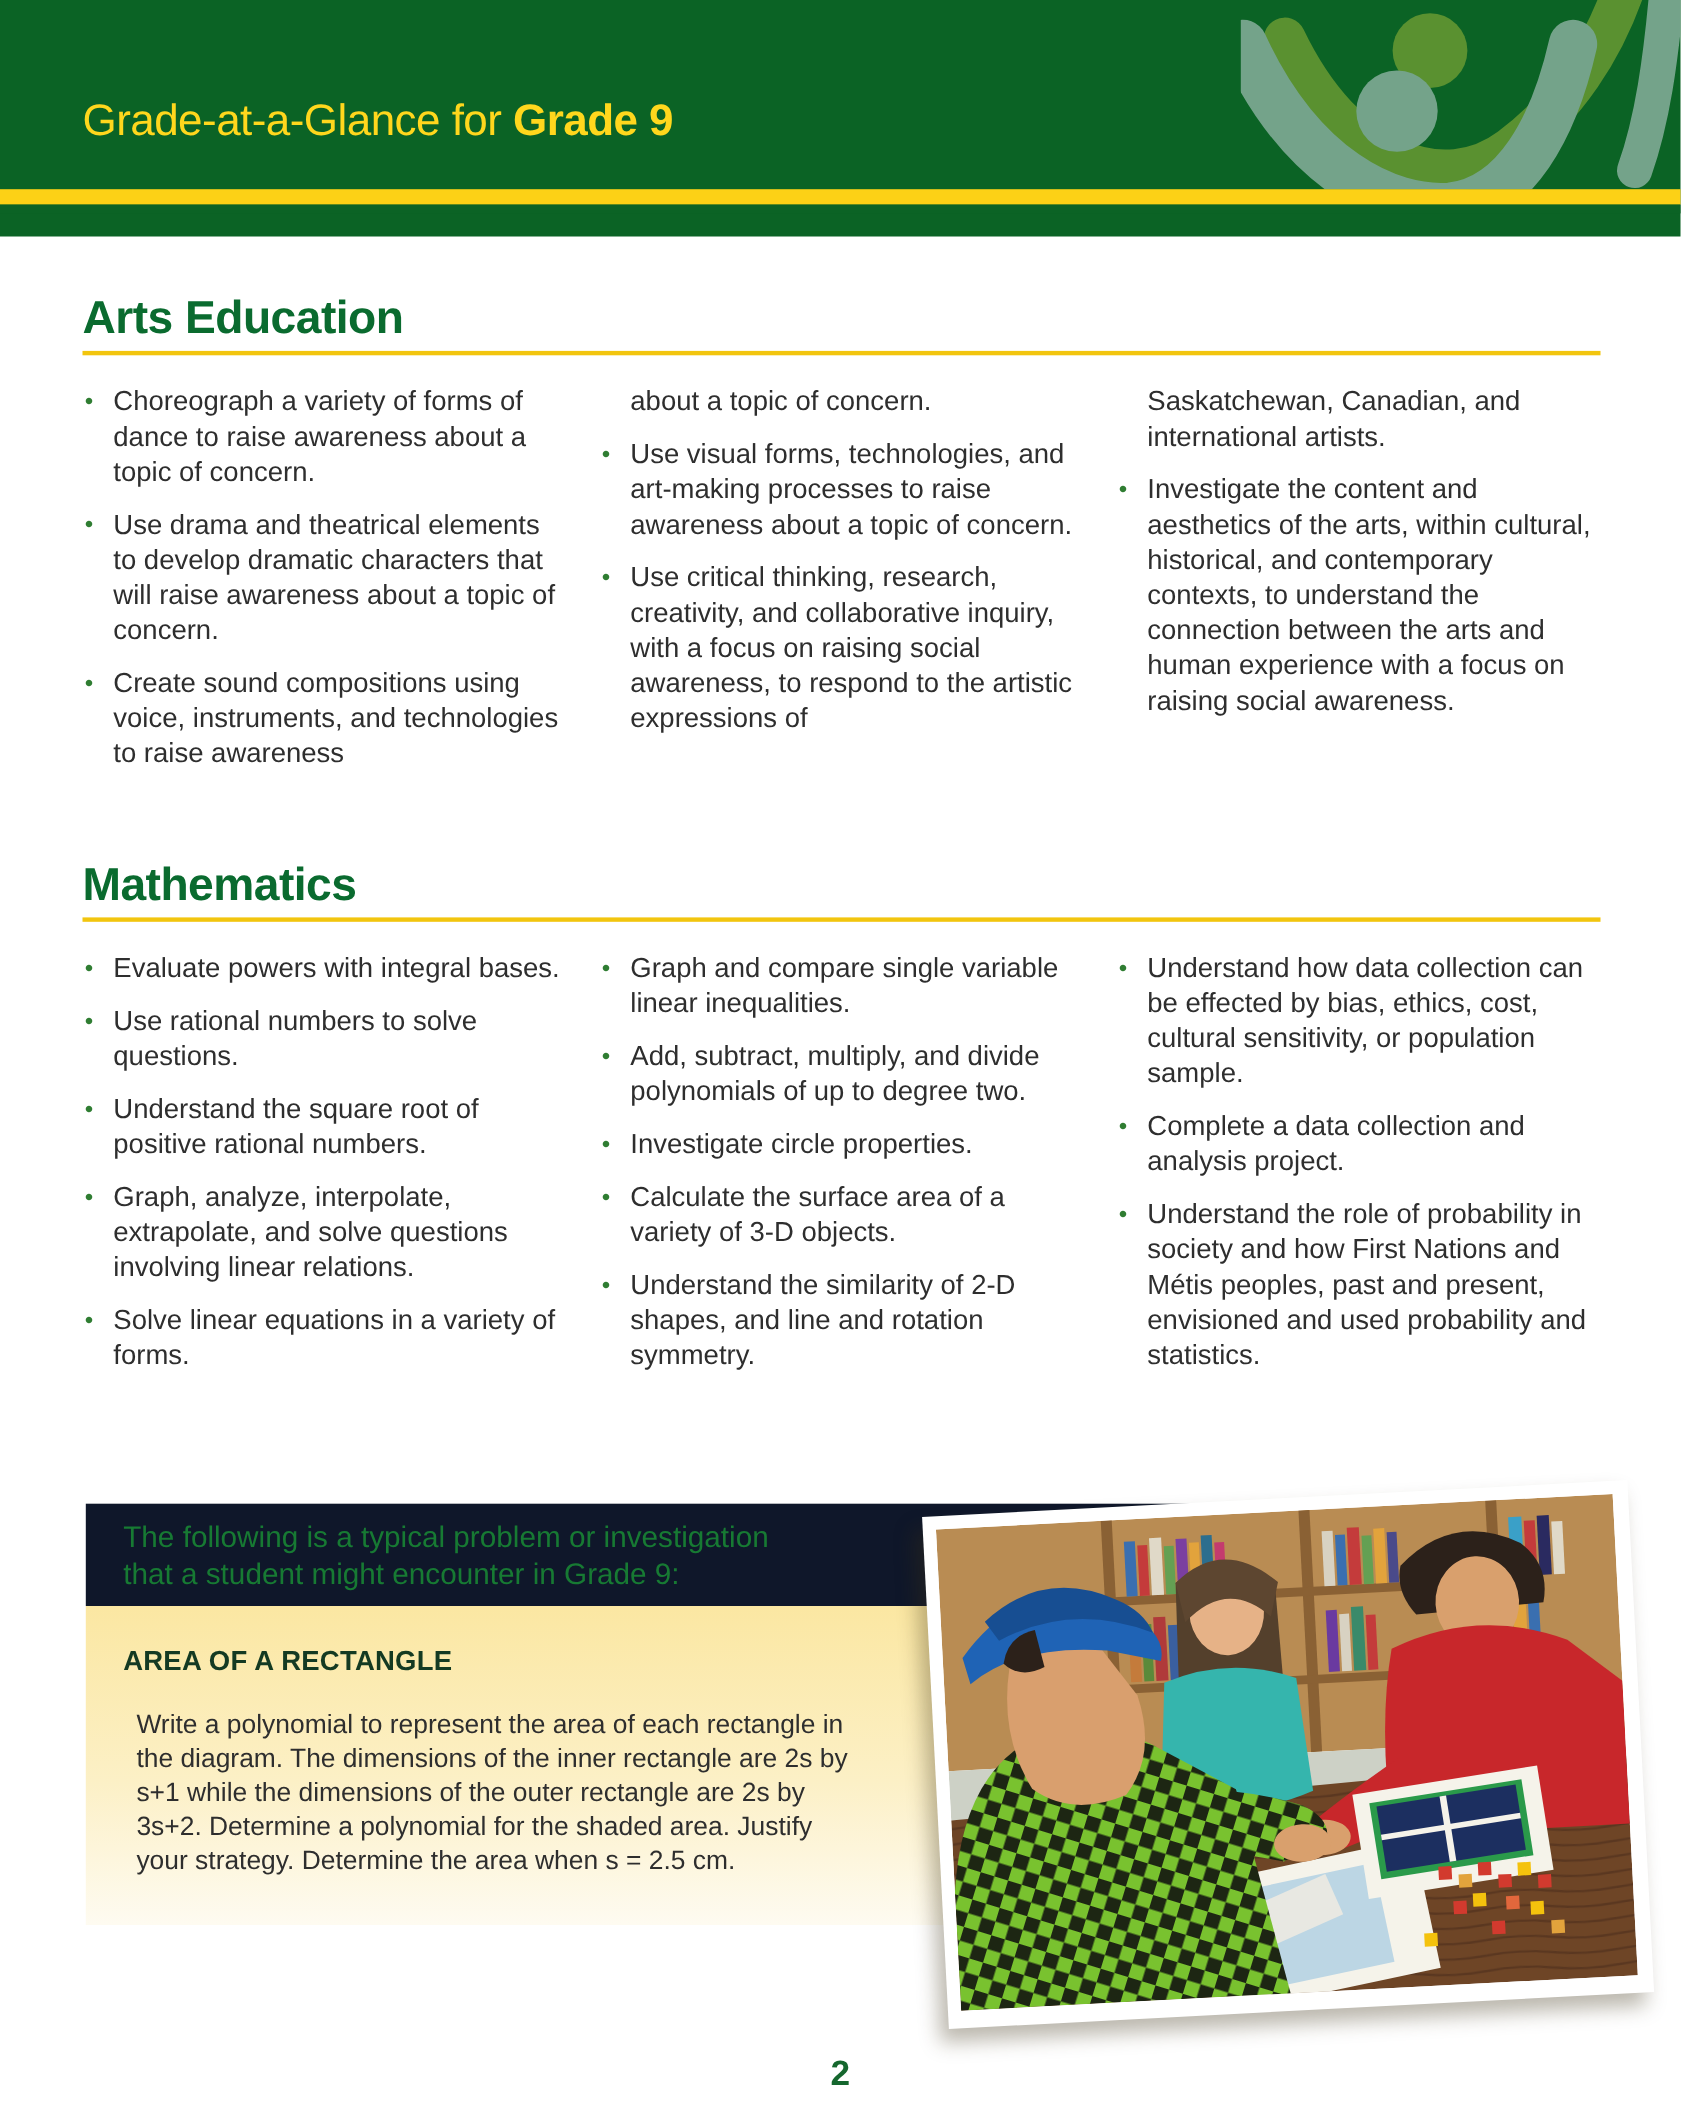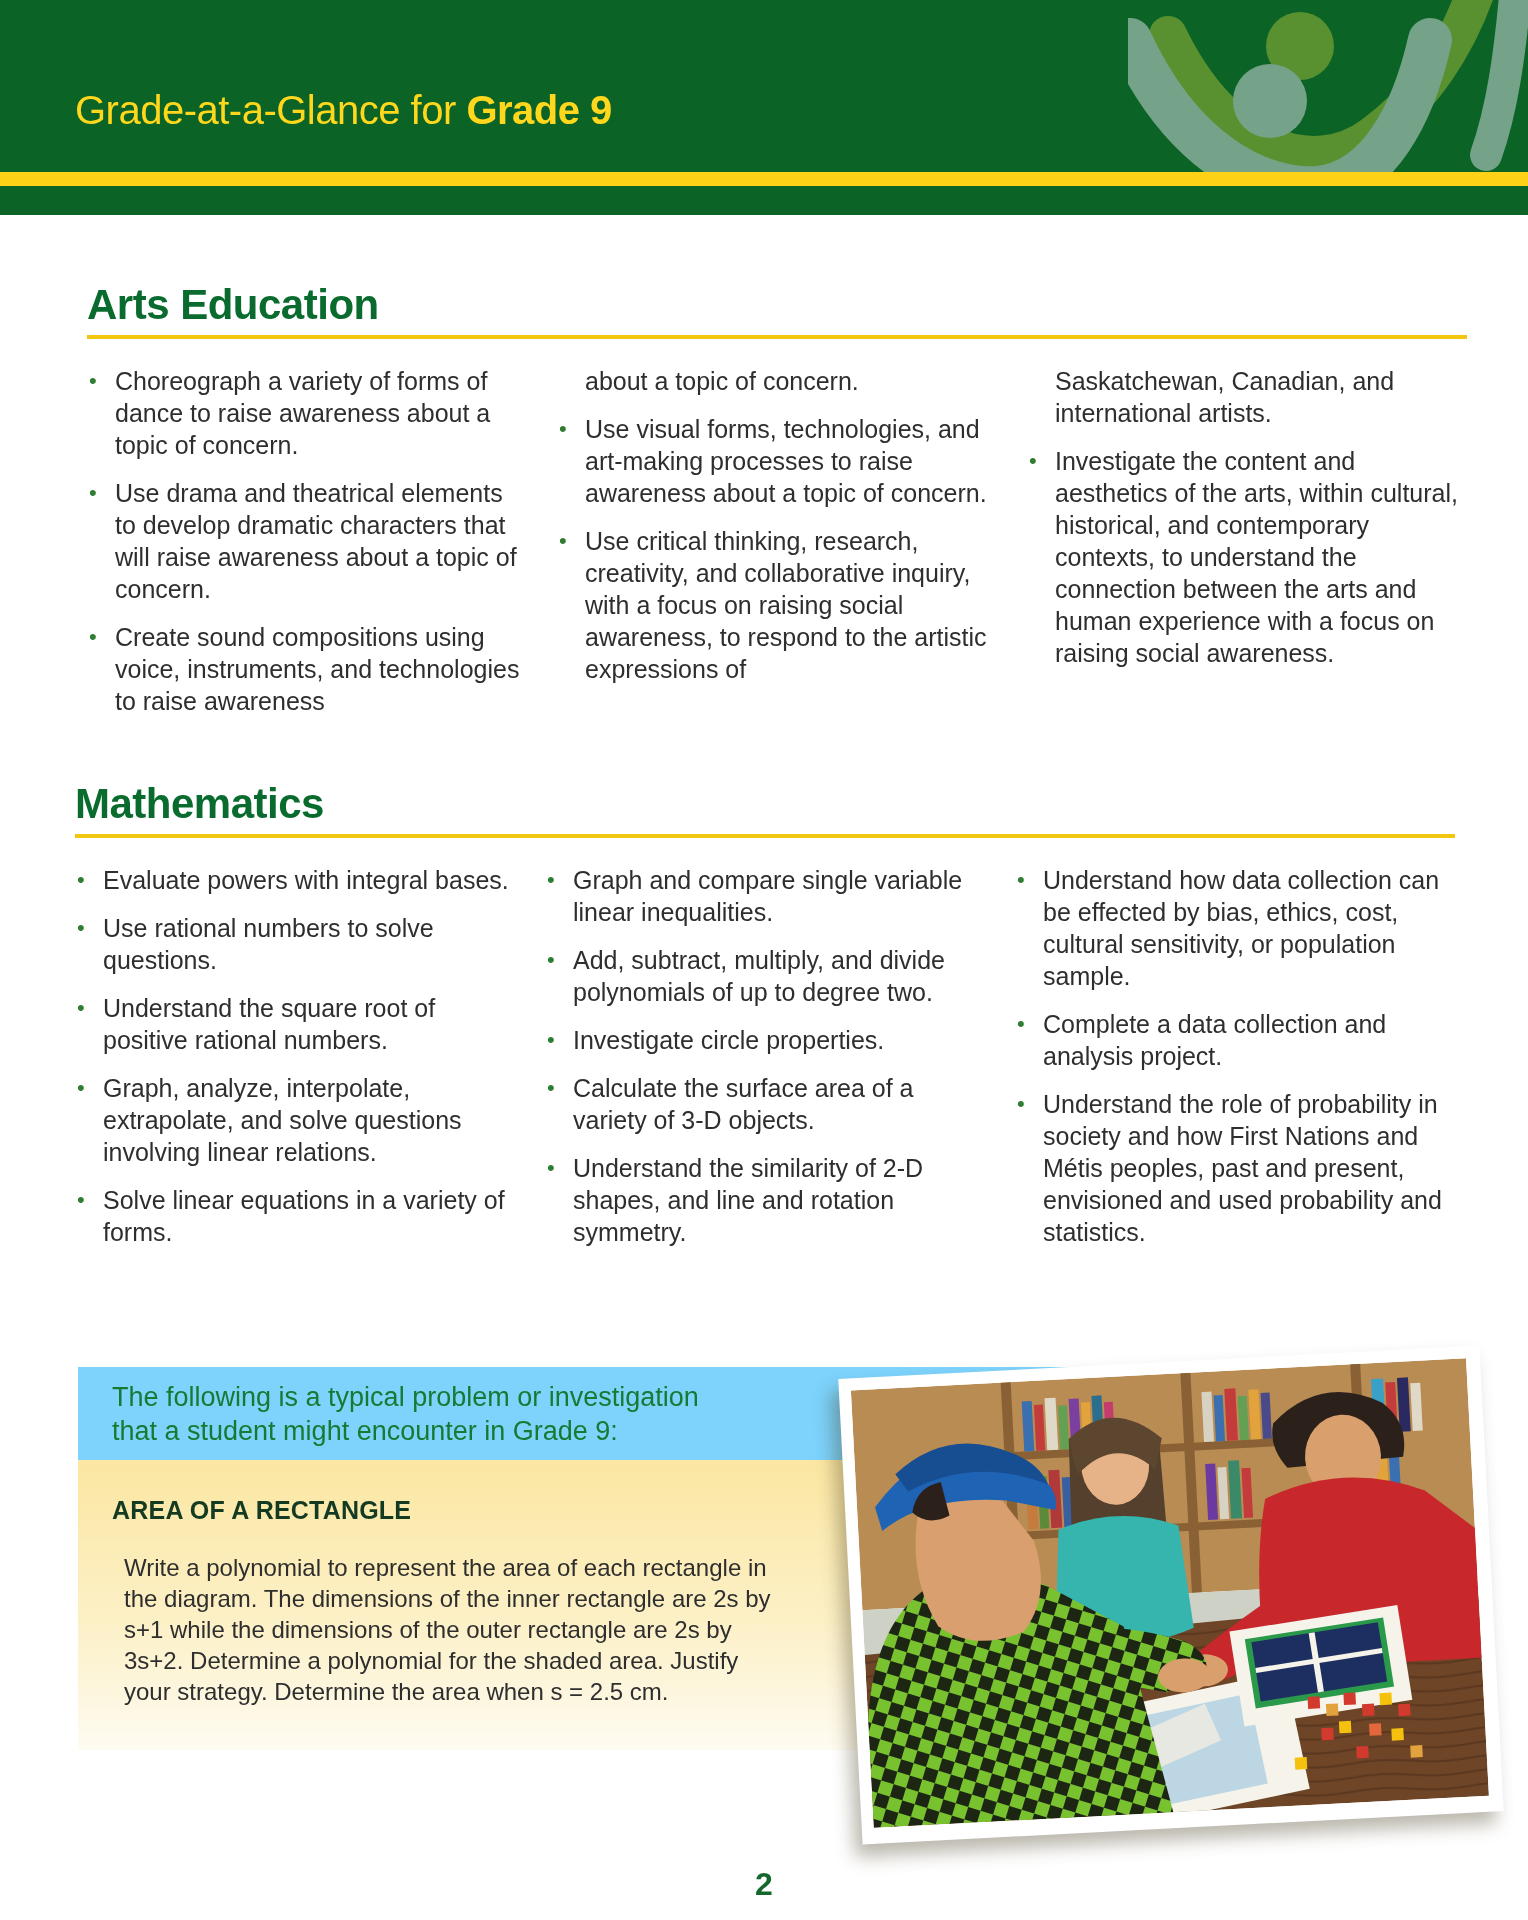--- a/index.html
+++ b/index.html
@@ -18,25 +18,25 @@
   
   .section{position:absolute;left:75px;width:1380px;}
   .section-title{font-size:42px;font-weight:700;color:#0a6b2f;letter-spacing:-0.5px;margin:0;line-height:1;}
   .section-rule{height:4px;background:#f2c50e;margin-top:9px;}
   .columns{display:grid;grid-template-columns:repeat(3,1fr);column-gap:30px;margin-top:26px;}
   .bullet-item{display:flex;margin-bottom:16px;color:#2e2e2e;font-size:25px;line-height:32px;}
   .bullet-item .dot{flex:0 0 26px;color:#2f7d32;font-size:22px;line-height:32px;padding-left:2px;}
   .bullet-item .dot.hidden{visibility:hidden;}
   .bullet-item .btext{flex:1;}
 
-  #section-arts{top:284px;margin-left:12px;}
+  #section-arts{top:268px;}
   #section-math{top:783px;}
 
   
-  .callout-strip{position:absolute;left:78px;top:1367px;width:1238px;height:93px;background:#7dd3fc;}
+  .callout-strip{position:absolute;left:78px;top:1367px;width:1238px;height:93px;background:#0f172a;}
   .callout-strip .intro{position:absolute;left:34px;top:13px;color:#177a33;font-size:27px;line-height:34px;}
   .callout-body{position:absolute;left:78px;top:1460px;width:1206px;height:290px;
                 background:linear-gradient(to bottom,#fbe7a2 0%,#fcf0c6 55%,#fefbf1 100%);}
   .problem-title{position:absolute;left:34px;top:36px;margin:0;font-size:25px;font-weight:700;color:#143a22;letter-spacing:0.2px;}
   .problem-text{position:absolute;left:34px;top:80px;width:660px;margin:12px;color:#2e2e2e;font-size:24px;line-height:31px;}
 
   
   .photo-frame{position:absolute;left:850px;top:1362px;width:616px;height:440px;background:#ffffff;
                padding:12px 14px 14px 12px;transform:rotate(-3deg);transform-origin:50% 50%;
                box-shadow:-8px 12px 18px rgba(60,50,20,0.35);}

